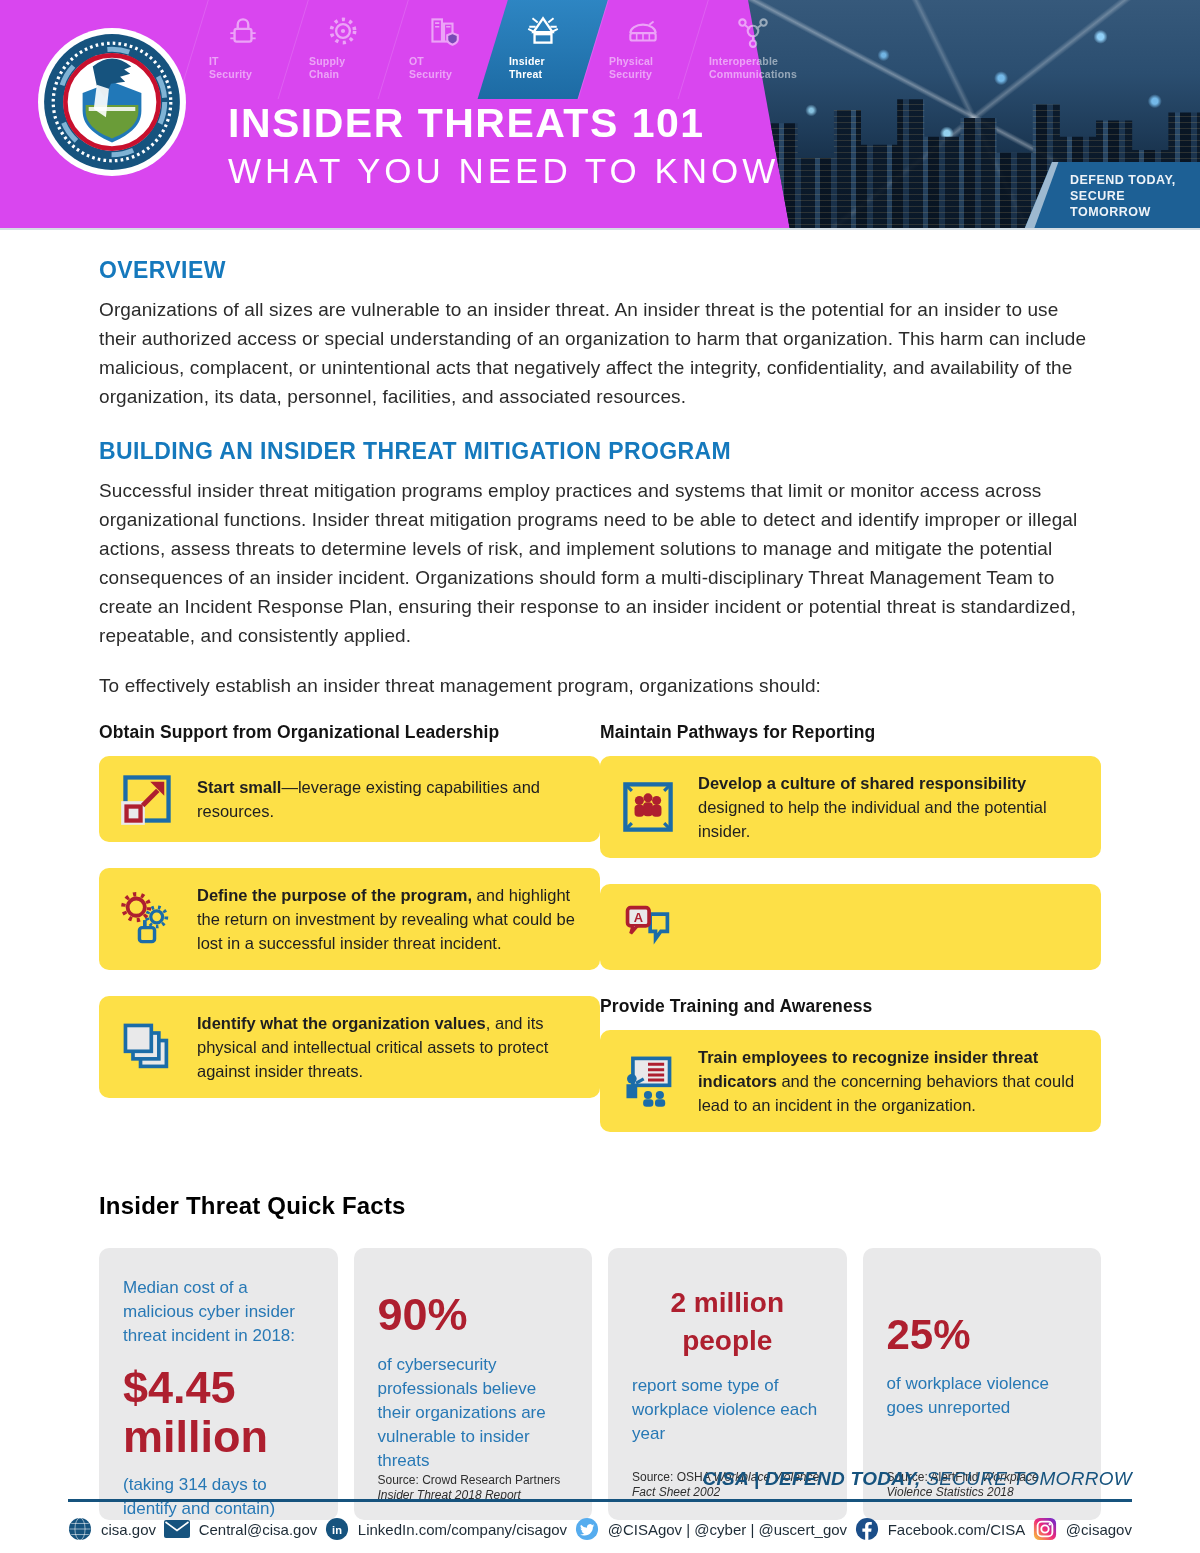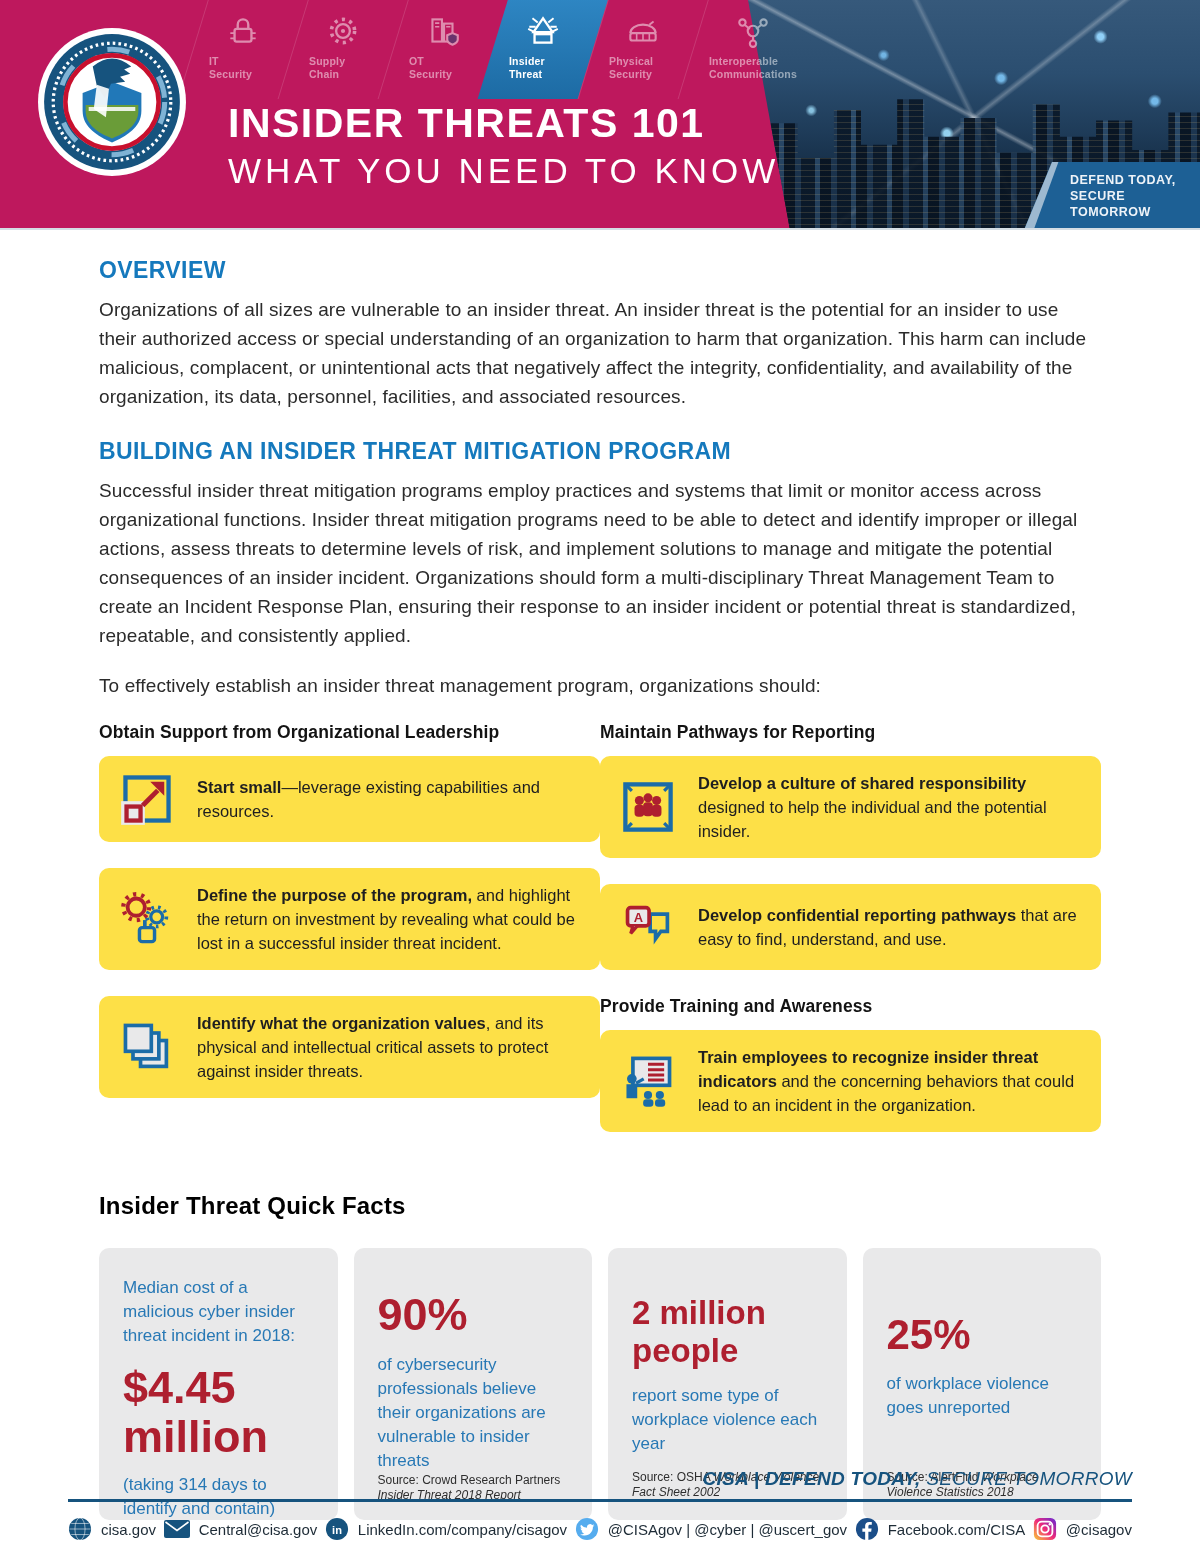--- a/index.html
+++ b/index.html
@@ -5,21 +5,21 @@
   * { margin:0; padding:0; box-sizing:border-box; }
   html,body { background:#ffffff; }
   .page {
     position:relative; width:1200px; height:1553px; margin:0 auto;
     background:#ffffff; overflow:hidden;
     font-family:"Liberation Sans", sans-serif; color:#272727;
   }
 
   
   header {
-    position:relative; height:230px; background:#be185d;
+    position:relative; height:230px; background:#d946ef;
     border-bottom:2px solid #d4dde4; overflow:hidden;
   }
   .seal { position:absolute; left:36px; top:26px; width:152px; height:152px; z-index:5; }
   .nav { position:absolute; left:193px; top:0; height:97px; display:flex; z-index:3; }
   .nav-item { position:relative; width:100px; height:97px; }
   .nav-item.wide { width:120px; }
   .nav-item::before {
     content:''; position:absolute; inset:-2px 0; transform:skewX(-17deg);
     border-left:1px solid rgba(255,255,255,0.14);
   }
@@ -94,21 +94,21 @@
   .qf { color:#000000; font-size:24px; font-weight:800; margin:34px 0 0; letter-spacing:.2px; }
   .cards { display:grid; grid-template-columns:repeat(4,1fr); gap:16px; margin-top:28px; }
   .card {
     background:#e9e9ea; border-radius:10px; padding:28px 24px 20px;
     height:272px; display:flex; flex-direction:column; overflow:hidden;
   }
   .intro { color:#2778b5; font-size:17px; line-height:24px; }
   .stat { color:#ae1f2f; font-weight:800; }
   .s1 { font-size:45px; line-height:49px; margin:15px 0 12px; }
   .s2 { font-size:45px; line-height:49px; margin:14px 0 14px; }
-  .s3 { font-size:33px; line-height:38px; margin:18px 0 14px; }
+  .s3 { font-size:28px; line-height:38px; margin:8px 0 14px;text-align:center; }
   .s4 { font-size:42px; line-height:46px; margin:36px 0 14px; }
   .caption { color:#2778b5; font-size:17px; line-height:24px; }
   .source { margin-top:auto; font-size:12px; line-height:15px; color:#2e2e2e; }
   .source em { font-style:italic; }
 
   
   footer { position:absolute; left:68px; right:68px; bottom:12px; }
   .brand { text-align:right; color:#16537e; font-size:19px; letter-spacing:.3px; margin-bottom:9px;font-style:italic; }
   .brand b { font-weight:800; }
   .rule { height:3px; background:#16537e; }
@@ -270,21 +270,20 @@
           <p class="btext"><strong>Develop a culture of shared responsibility</strong><span> designed to help the individual and the potential insider.</span></p>
         </div>
 
         <div class="gray-box">
           <svg class="bicon" width="56" height="56" viewBox="0 0 52 52">
             <path d="M28 14 h16 v16 h-6 l-5 7 v-7 h-5 z" fill="none" stroke="#1b6ca8" stroke-width="3.4"></path>
             <rect x="7" y="8" width="20" height="17" rx="3" fill="#e9e9ea" stroke="#ae1f2f" stroke-width="3.4"></rect>
             <path d="M12 25 l-2 7 6 -7" fill="#e9e9ea" stroke="#ae1f2f" stroke-width="3"></path>
             <text x="17" y="21.5" text-anchor="middle" font-size="12" font-weight="bold" fill="#ae1f2f" font-family="Liberation Sans, sans-serif">A</text>
           </svg>
-          <p class="btext"><strong>Develop confidential reporting pathways</strong><span> that are easy to find, understand, and use.</span></p>
         </div>
 
         <h3 class="colh colh2">Provide Training and Awareness</h3>
 
         <div class="gray-box">
           <svg class="bicon" width="56" height="56" viewBox="0 0 52 52">
             <rect x="12" y="5" width="34" height="25" fill="#e9e9ea" stroke="#1b6ca8" stroke-width="3.4"></rect>
             <path d="M26 10.5 h15 M26 15.5 h15 M26 20.5 h15 M26 25 h15" stroke="#ae1f2f" stroke-width="2.8"></path>
             <circle cx="11" cy="24" r="4.5" fill="#1b6ca8"></circle>
             <path d="M6 29 h10 v13 h-10 z" rx="3" fill="#1b6ca8"></path>

